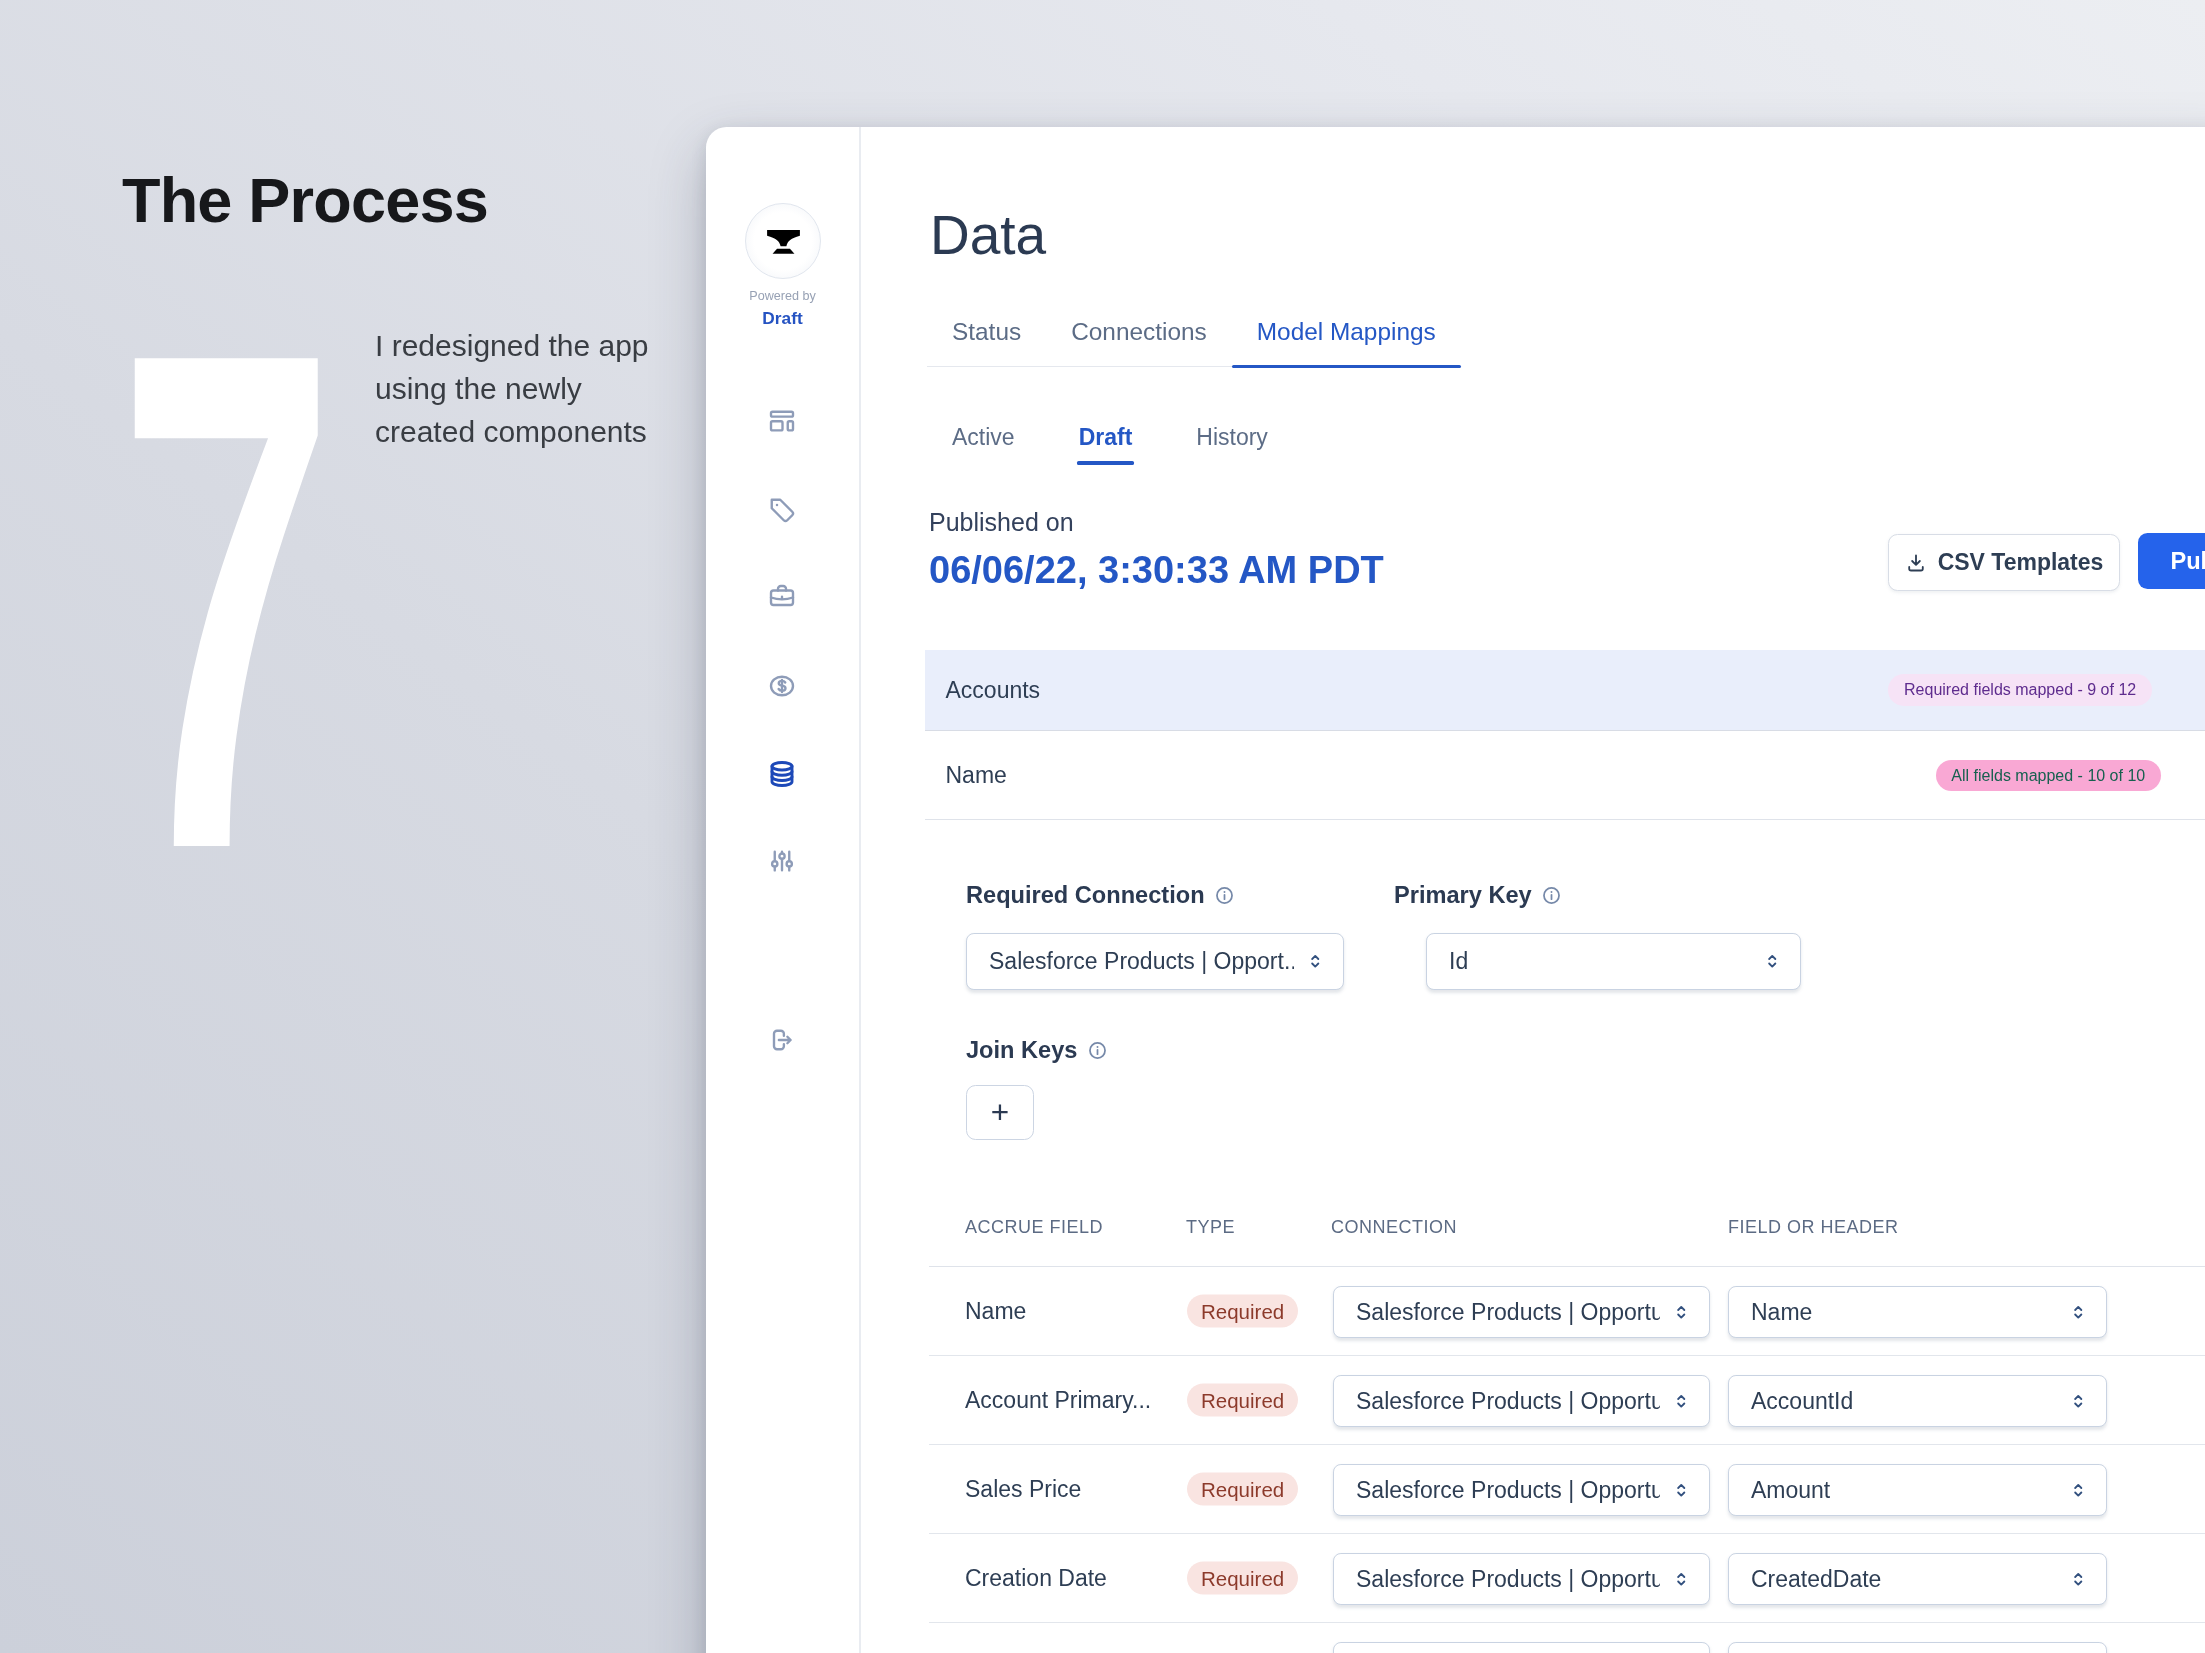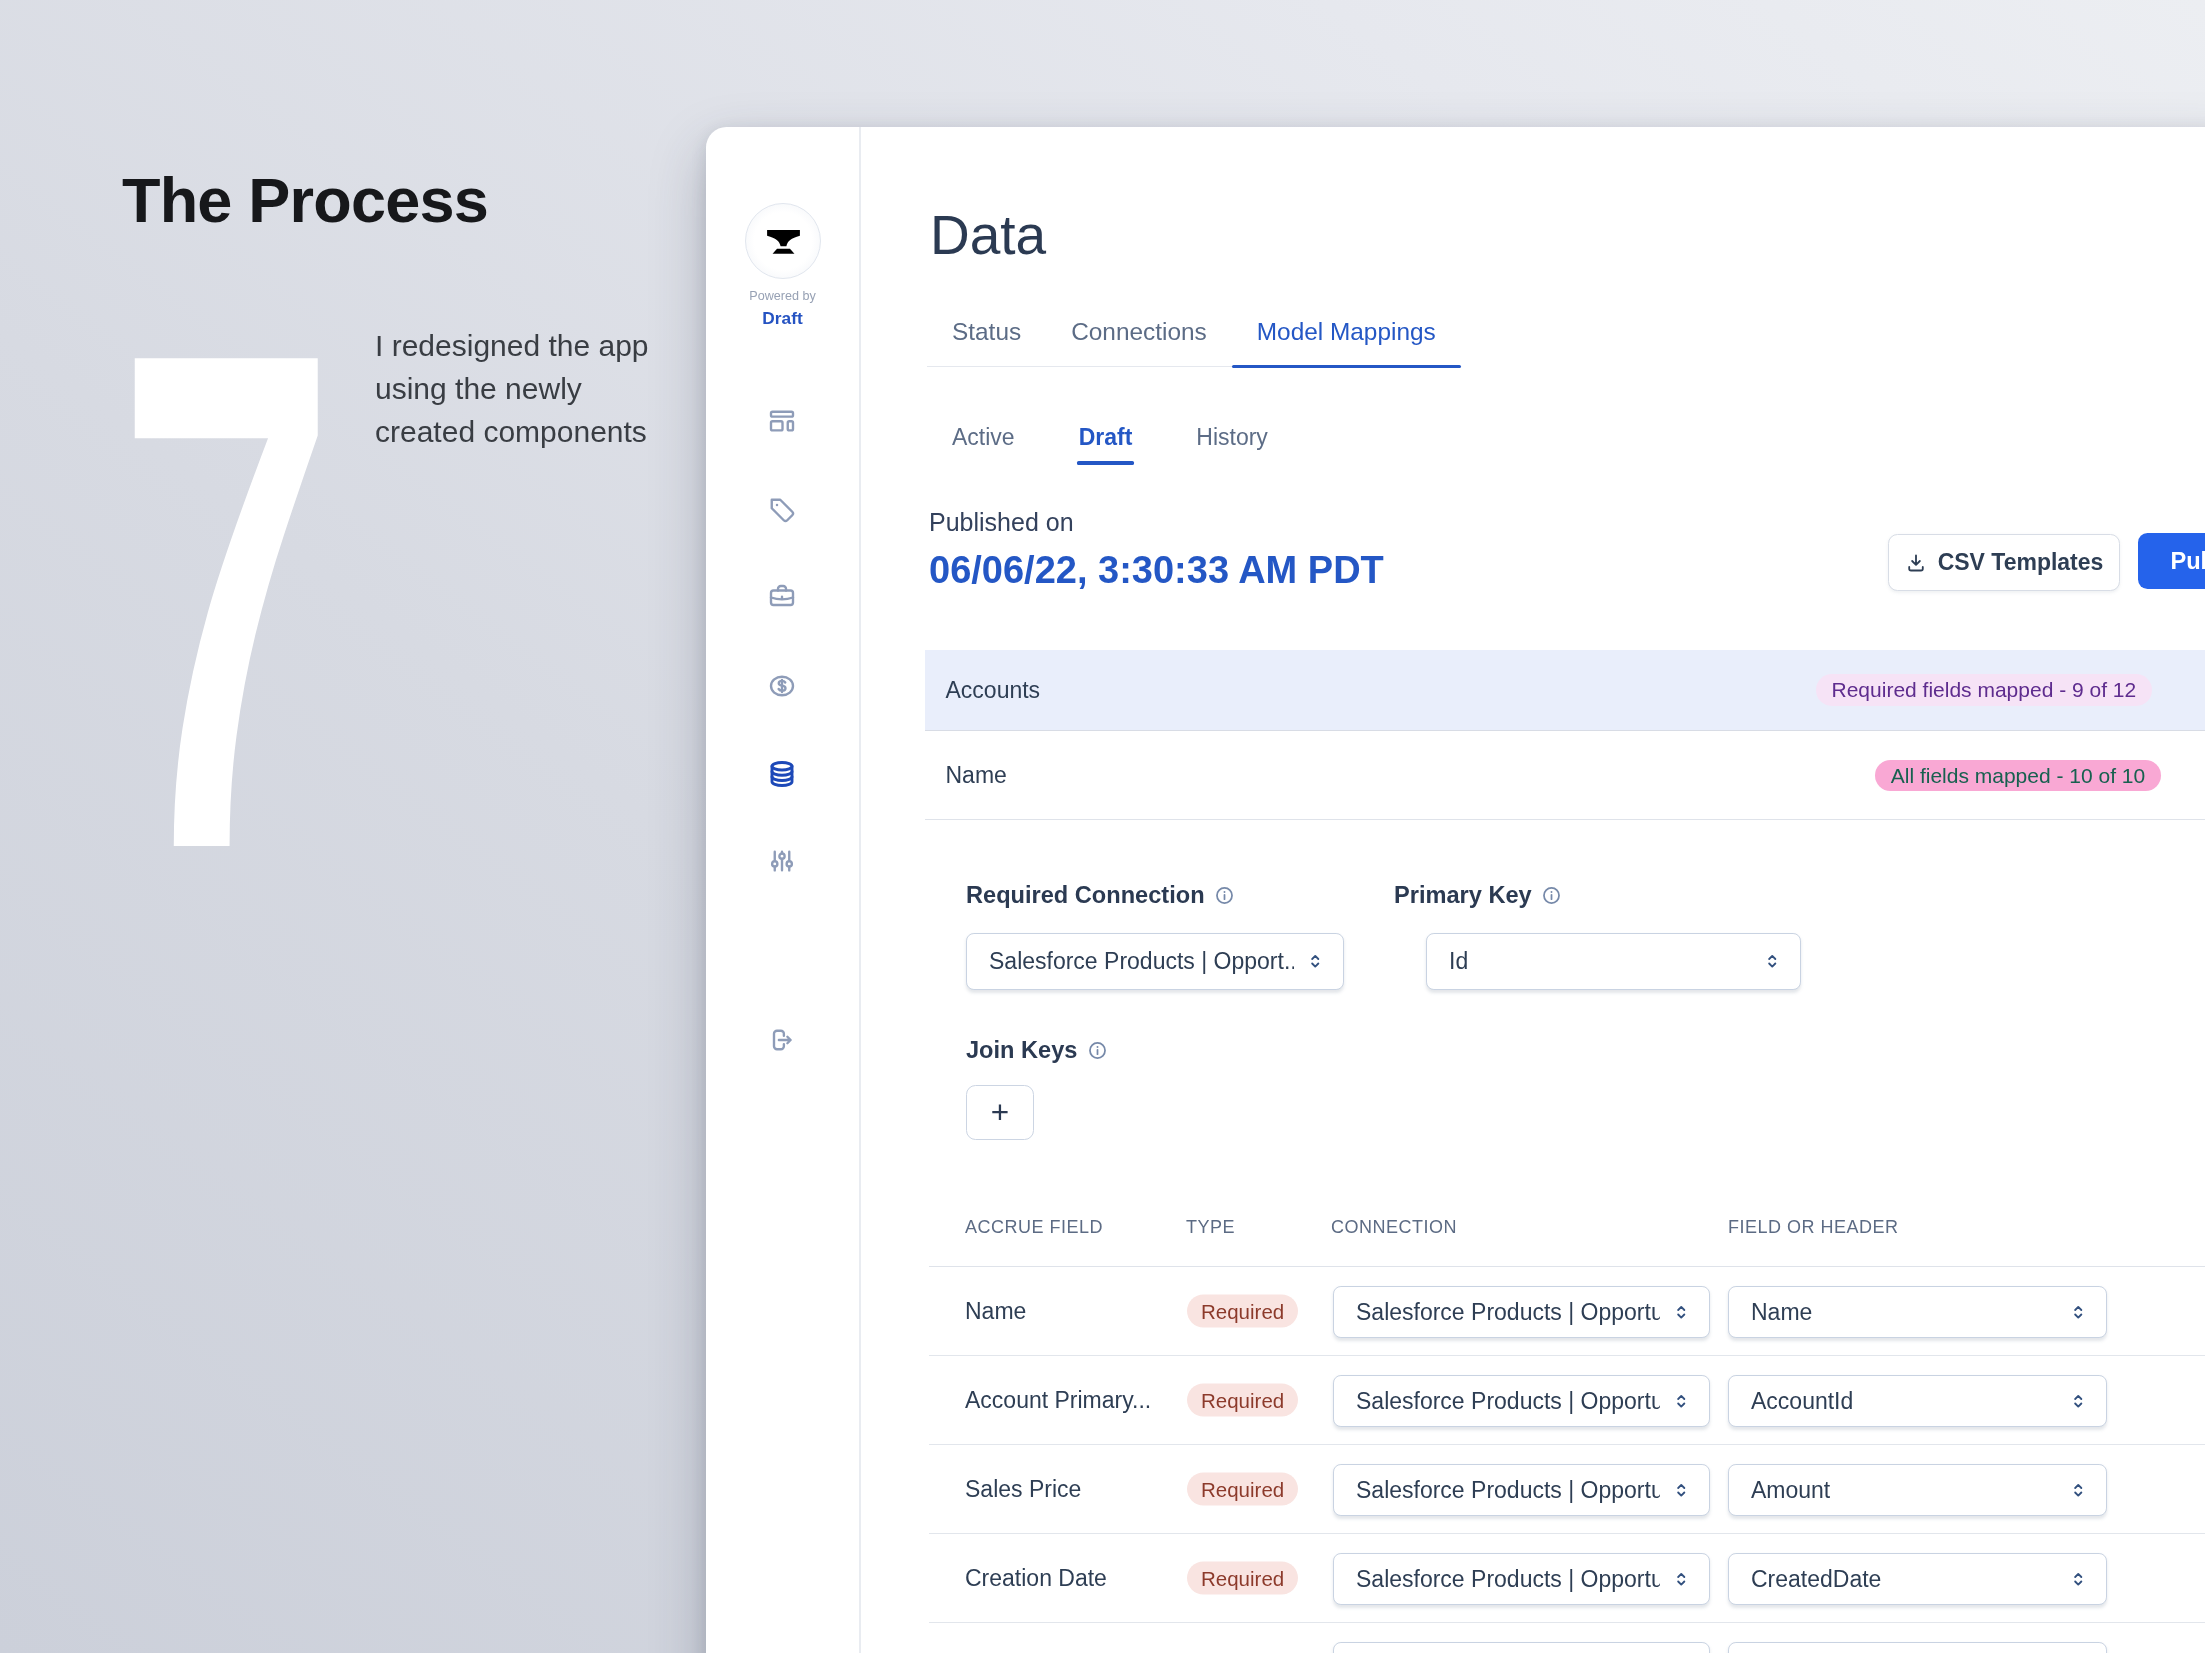--- a/index.html
+++ b/index.html
@@ -82,21 +82,21 @@
     display:flex; align-items:center; cursor:pointer;
   }
   .row-accounts .row-title{margin-left:20.5px; font-size:23px; color:#2e3e54;}
   .row-name{
     position:absolute; left:219px; right:0; top:605px; height:87px;
     background:#ffffff; border-bottom:1.6px solid #dfe3ea;
     display:flex; align-items:center; cursor:pointer;
   }
   .row-name .row-title{margin-left:20.5px; font-size:23px; color:#2e3e54;}
   .pill{position:absolute; height:31.5px; line-height:31.5px; border-radius:15.8px;
-    padding:0 15.8px; font-size:21px; white-space:nowrap;}
+    padding:0 15.8px; font-size:16px; white-space:nowrap;}
   .pill.purple{right:98px; background:#f6e3f6; color:#5e2c8e;}
   .pill.mint{right:89px; background:#f9a8d4; color:#17604f;}
   
   .field-label{position:absolute; font-size:23.6px; font-weight:700; color:#2b3a52;
     display:flex; align-items:center; gap:9.5px;}
   .info-ic{width:21px; height:21px; color:#7689a9; stroke-width:2;}
   .select{
     position:absolute; background:#fff; border:1.6px solid #c9d3e2; border-radius:7.9px;
     display:flex; align-items:center; cursor:pointer;
     box-shadow:0 2.4px 3.2px rgba(100,116,139,.18);

